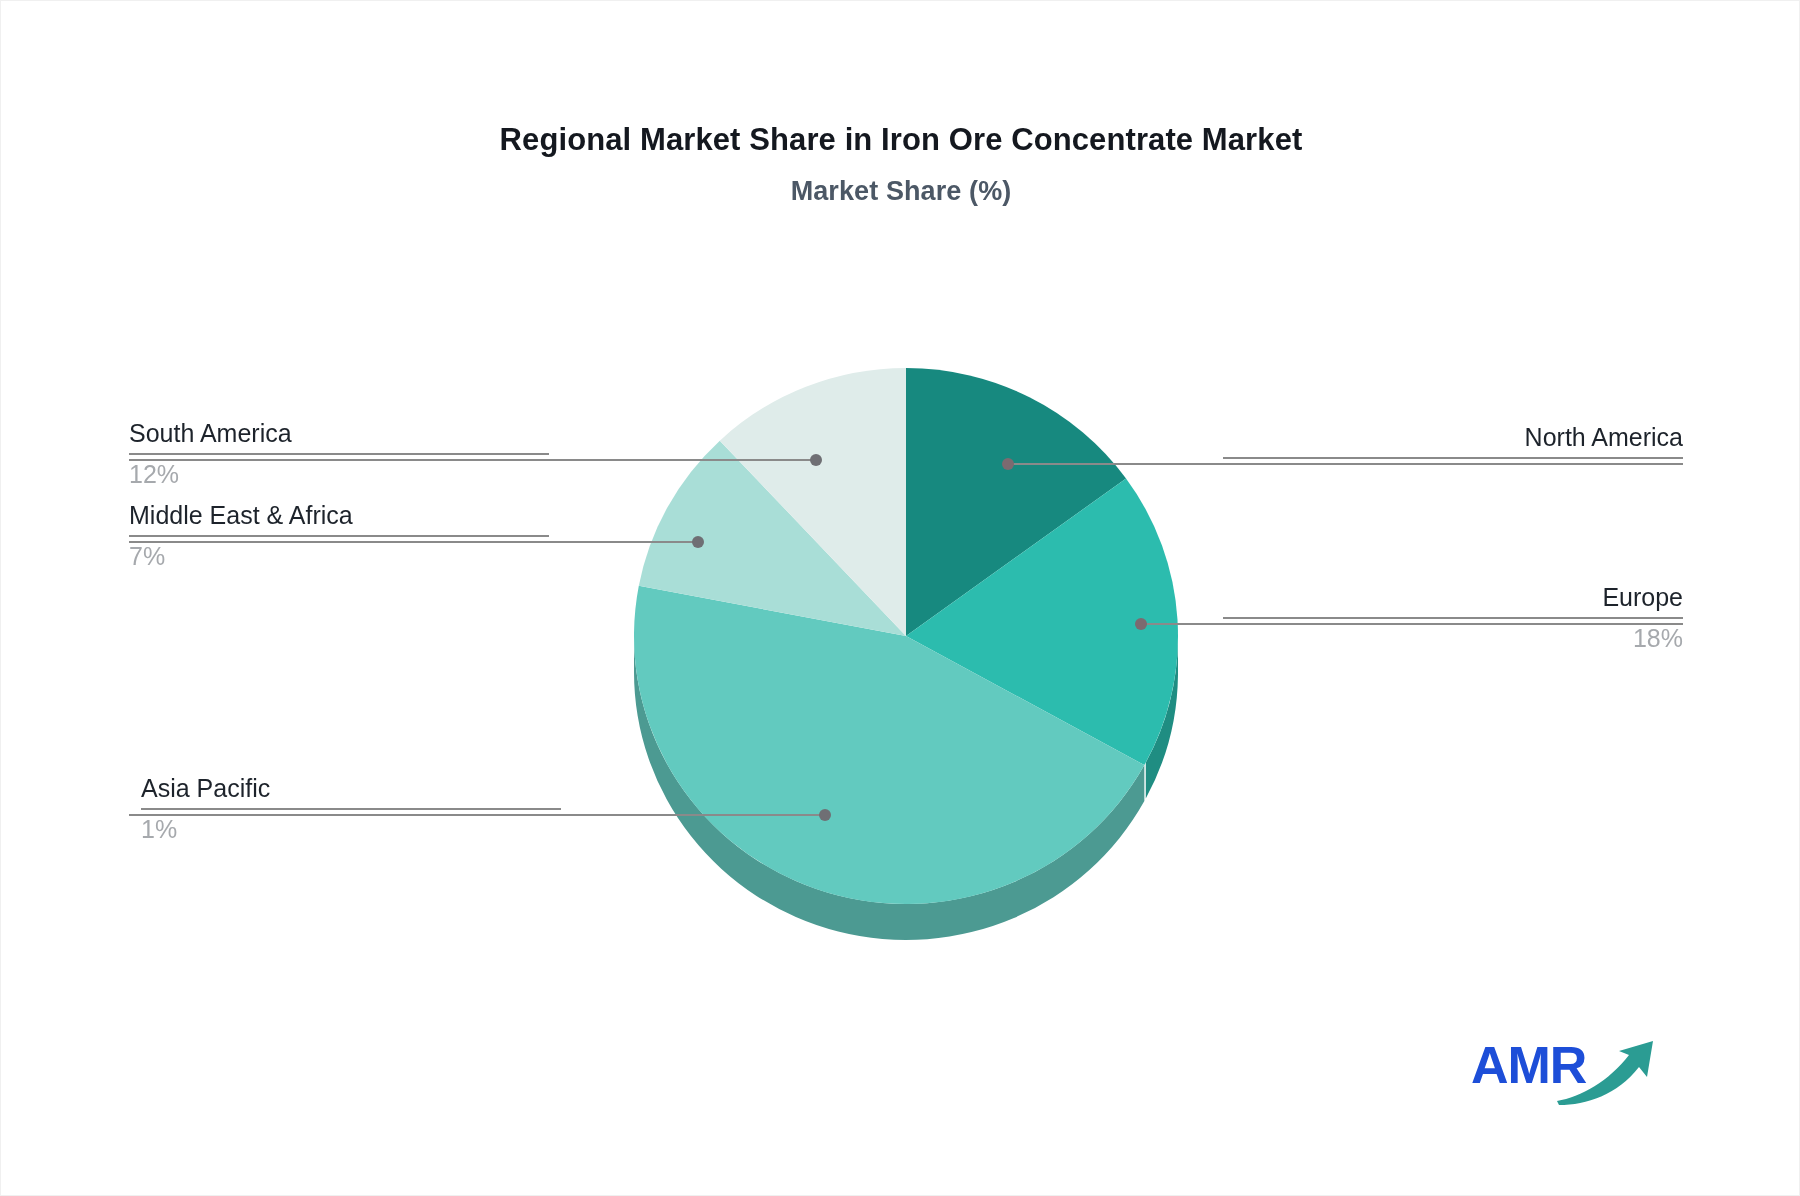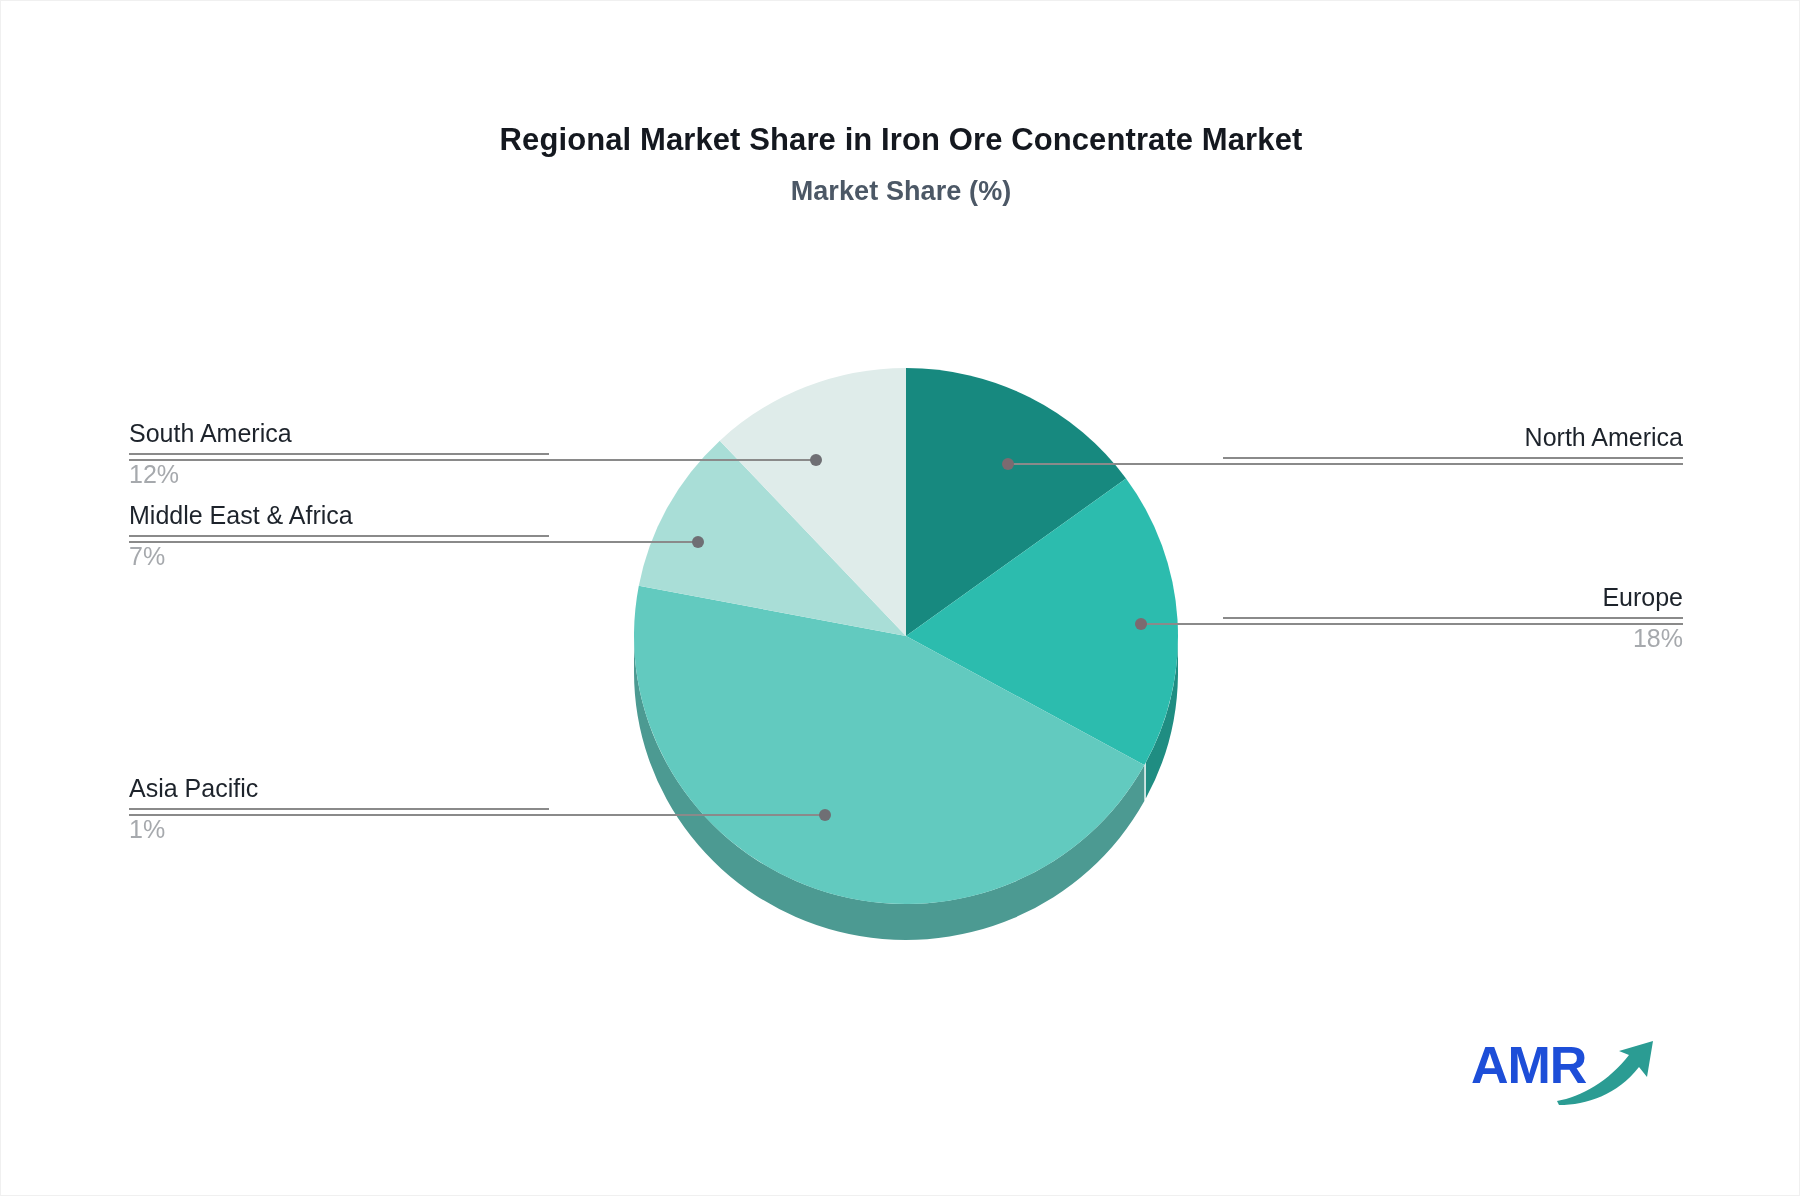--- a/index.html
+++ b/index.html
@@ -160,21 +160,21 @@
     <div class="cl-rule"></div>
     <div class="cl-value">12%</div>
   </div>
 
   <div class="callout left" style="left:128px; top:500px; width:420px;">
     <div class="cl-name">Middle East &amp; Africa</div>
     <div class="cl-rule"></div>
     <div class="cl-value">7%</div>
   </div>
 
-  <div class="callout left" style="left:128px; top:773px; width:420px;">
+  <div class="callout left" style="left:140px; top:773px; width:420px;">
     <div class="cl-name">Asia Pacific</div>
     <div class="cl-rule"></div>
     <div class="cl-value">1%</div>
   </div>
 
   <div class="callout right" style="left:1222px; top:422px; width:460px;">
     <div class="cl-name">North America</div>
     <div class="cl-rule"></div>
   </div>
 

